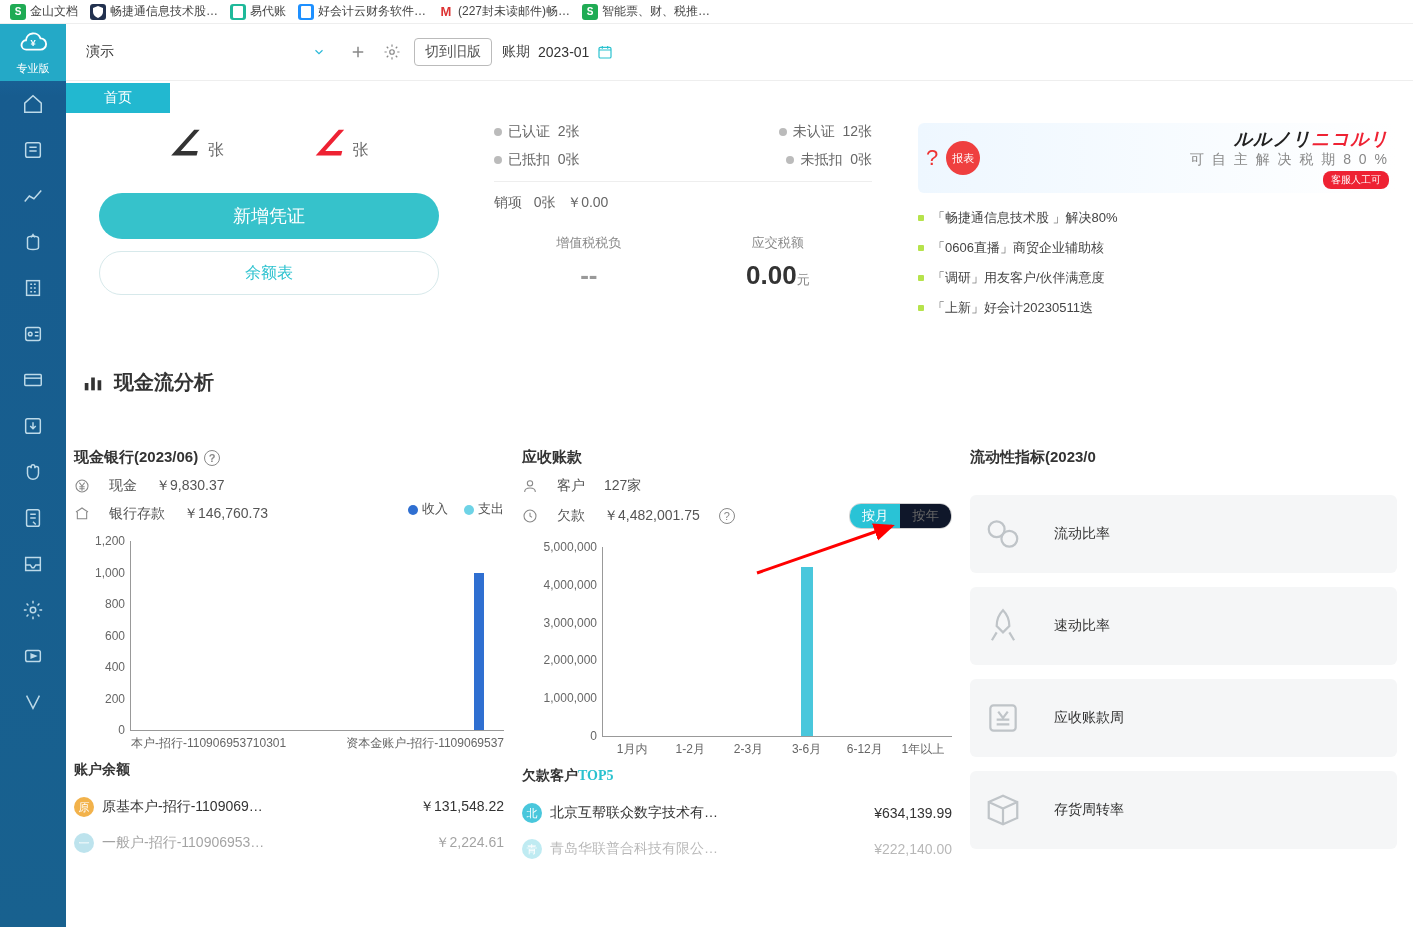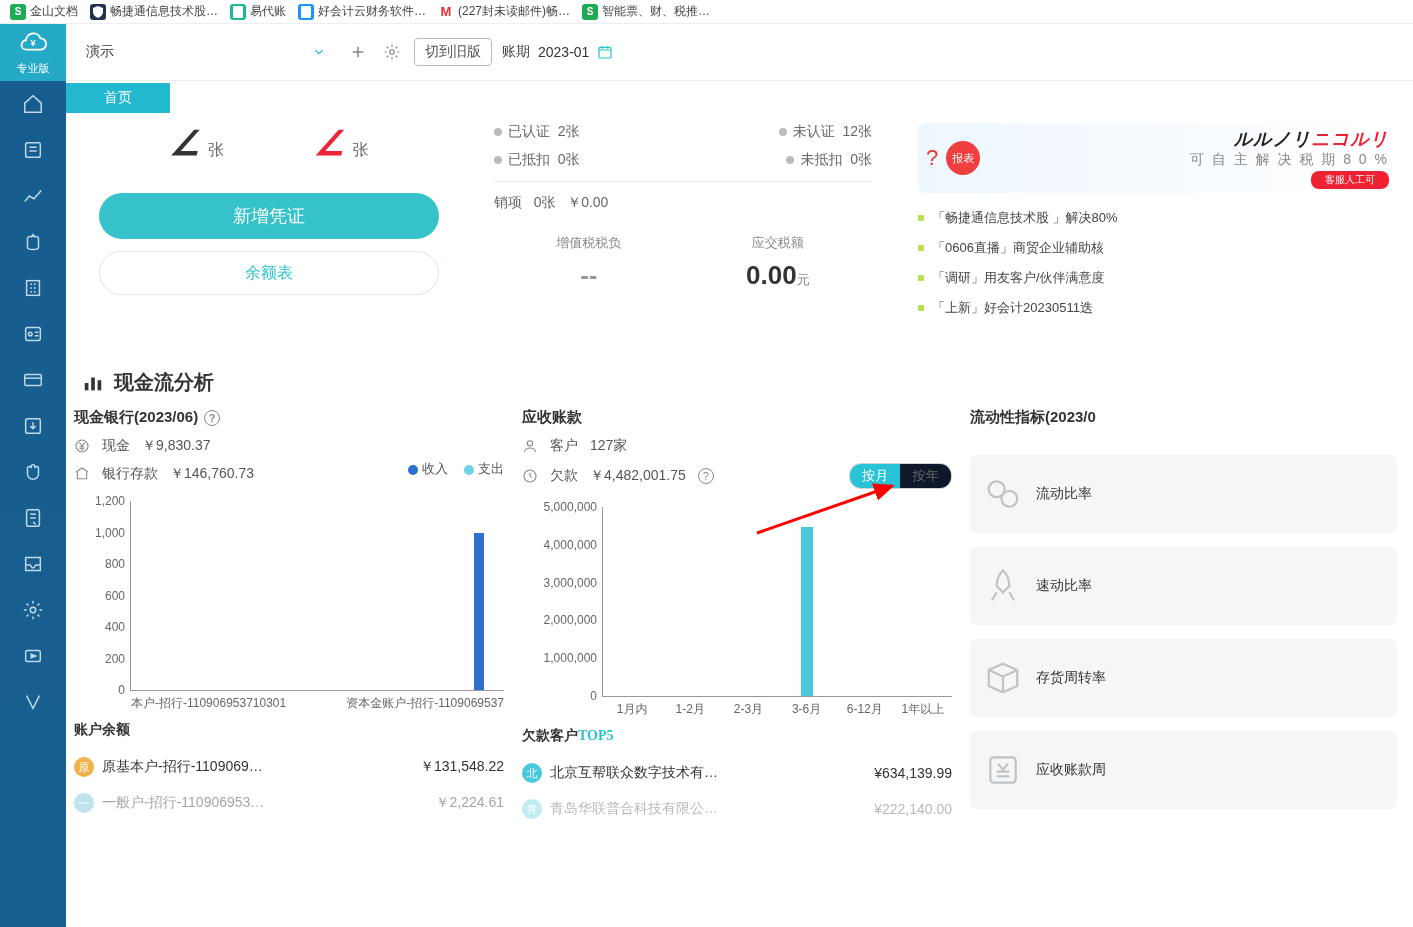--- a/index.html
+++ b/index.html
@@ -42,47 +42,47 @@
 .tax-sum-row .big { font-size:26px; font-weight:600; }
 .tax-sum-row .label { color:#888; font-size:13px; margin-bottom:8px; }
 .card-news { flex:1; min-width:190px; }
 .news-banner { height:70px; background: linear-gradient(90deg,#eef7ff,#fff); border-radius:6px; display:flex; align-items:center; justify-content:space-between; padding:6px 8px; overflow:hidden; }
 .news-badge { width:34px; height:34px; border-radius:50%; background:#ef3f3f; color:#fff; font-size:11px; display:flex; align-items:center; justify-content:center; }
 .news-list { margin-top:10px; list-style:none; }
 .news-list li { display:flex; align-items:center; gap:8px; padding:6px 0; color:#444; font-size:13px; white-space:nowrap; overflow:hidden; }
 .bullet { width:6px; height:6px; background:#b6e34b; border-radius:1px; }
 
 .section-title { display:flex; align-items:center; gap:10px; font-size:20px; font-weight:600; padding: 16px 0 12px 16px; }
-.analysis-row { display:flex; gap:18px; padding: 0 16px 0 8px; }
+.analysis-row { display:flex; gap:18px; padding: 0 16px 0 8px; margin-top: 40px; }
 .panel { flex:0 0 430px; }
 .panel.right { flex:0 0 430px; }
 .panel-title { font-size:15px; font-weight:600; display:flex; align-items:center; gap:6px; }
 .help-icon { width:16px; height:16px; border:1.5px solid #888; border-radius:50%; display:inline-flex; align-items:center; justify-content:center; font-size:11px; color:#888; }
-.sub-line { display:flex; align-items:center; gap:12px; color:#555; margin-top:10px; font-size:14px;}
+.sub-line { display:flex; align-items:center; gap:19px; color:#555; margin-top:10px; font-size:14px;}
 .sub-line .ic { color:#888; }
 .legend { display:flex; gap:16px; font-size:13px; color:#555; }
 .legend .sw { display:inline-block; width:10px; height:10px; border-radius:50%; margin-right:4px; vertical-align:middle;}
 .chart-wrap { margin-top:18px; }
 .chart { position:relative; height:190px; border-left:1px solid #999; border-bottom:1px solid #999; margin-left:56px; }
 .chart .ytick { position:absolute; left:-56px; width:50px; text-align:right; font-size:12px; color:#666; transform:translateY(50%);}
 .chart .bar { position:absolute; bottom:0; width:10px; }
 .chart .xlabels { position:absolute; left:0; right:0; bottom:-22px; display:flex; justify-content:space-between; font-size:12px; color:#666; }
 .xlabels.single span { width:50%; }
 .chart .xlabels.range span { flex:1; text-align:center; }
 .toggle-group { display:inline-flex; border:1px solid #d2d2d2; border-radius:12px; overflow:hidden; font-size:13px; }
 .toggle-group button { border:none; padding:3px 12px; background:#0f172a; color:#666; cursor:pointer; }
 .toggle-group button.active { background:#29c3d6; color:#fff; }
 .arrow-annot { position:absolute; pointer-events:none; }
 
 .acct-title { font-weight:600; margin-top:30px; margin-bottom:10px;font-family:Liberation Serif, serif; }
 .acct-row { display:flex; align-items:center; justify-content:space-between; padding:8px 0; }
 .acct-row .nm { display:flex; align-items:center; gap:8px; color:#333; max-width:260px; overflow:hidden; white-space:nowrap; text-overflow:ellipsis;}
 .circle-sm { width:20px; height:20px; border-radius:50%; display:flex; align-items:center; justify-content:center; font-size:11px; color:#fff; }
 .panel-liq { flex:1; min-width:120px; overflow:hidden; }
-.liq-card { background:#f5f6f7; border-radius:6px; height:78px; display:flex; align-items:center; gap:14px; padding:0 14px; margin-bottom:14px; }
+.liq-card { background:#f5f6f7; border-radius:6px; height:78px; display:flex; align-items:center; gap:32px; padding:0 14px; margin-bottom:14px; }
 .liq-icon { width:38px; height:38px; color:#bfc4c8; }
 .top-flex-between { display:flex; align-items:center; justify-content:space-between; }
 .panel-header-row { display:flex; align-items:center; justify-content:space-between; margin-top:8px;}
 svg { display:block; }
 </style>
 </head>
 <body>
 
 <div class="browser-bookmarks">
   <div class="bookmark-item">
@@ -303,21 +303,21 @@
 
         <div class="card card-news">
           <div class="news-banner">
             <div style="display:flex;align-items:center;gap:8px">
               <span style="font-size:22px;color:#e33">?</span>
               <div class="news-badge">报表</div>
             </div>
             <div style="text-align:right">
               <div style="font-size:18px;font-weight:900;font-style:italic;color:#222;letter-spacing:1px;white-space:nowrap;overflow:hidden">ルルノリ<span style="color:#e23">ニコルリ</span></div>
               <div style="font-size:14px;color:#888;letter-spacing:2px">可 自 主 解 决 税 期 8 0 %</div>
-              <span style="display:inline-block;background:#e23;color:#fff;font-size:10px;padding:2px 14px;border-radius:8px;margin-top:2px">客服人工可</span>
+              <span style="display:inline-block;background:#e23;color:#fff;font-size:10px;padding:2px 8px;border-radius:8px;margin-top:2px">客服人工可</span>
             </div>
           </div>
           <ul class="news-list">
             <li>
                 <span class="bullet"></span>
                 <span>「畅捷通信息技术股 」解决80%</span>
               </li>
             <li>
                 <span class="bullet"></span>
                 <span>「0606直播」商贸企业辅助核</span>
@@ -499,29 +499,29 @@
             <span>流动比率</span>
           </div>
           <div class="liq-card">
             <svg class="liq-icon" viewBox="0 0 24 24" fill="none" stroke="currentColor" stroke-width="1.4">
                 <path d="M12 2c3 3 4 7 4 10l-4 4-4-4c0-3 1-7 4-10zM8 16l-3 5M16 16l3 5"></path>
               </svg>
             <span>速动比率</span>
           </div>
           <div class="liq-card">
             <svg class="liq-icon" viewBox="0 0 24 24" fill="none" stroke="currentColor" stroke-width="1.4">
-                <path d="M3 7l9-4 9 4v10l-9 4-9-4zM3 7l9 4 9-4M12 11v10"></path>
-              </svg>
-            <span>存货周转率</span>
-          </div>
-          <div class="liq-card">
-            <svg class="liq-icon" viewBox="0 0 24 24" fill="none" stroke="currentColor" stroke-width="1.4">
                 <rect x="4" y="4" width="16" height="16" rx="2"></rect>
                 <path d="M9 8l3 4 3-4M8 13h8M8 16h8"></path>
               </svg>
             <span>应收账款周</span>
           </div>
+          <div class="liq-card">
+            <svg class="liq-icon" viewBox="0 0 24 24" fill="none" stroke="currentColor" stroke-width="1.4">
+                <path d="M3 7l9-4 9 4v10l-9 4-9-4zM3 7l9 4 9-4M12 11v10"></path>
+              </svg>
+            <span>存货周转率</span>
+          </div>
         </div>
       </div>
 
     </div>
   </div>
 </div>
 
 </body></html>

